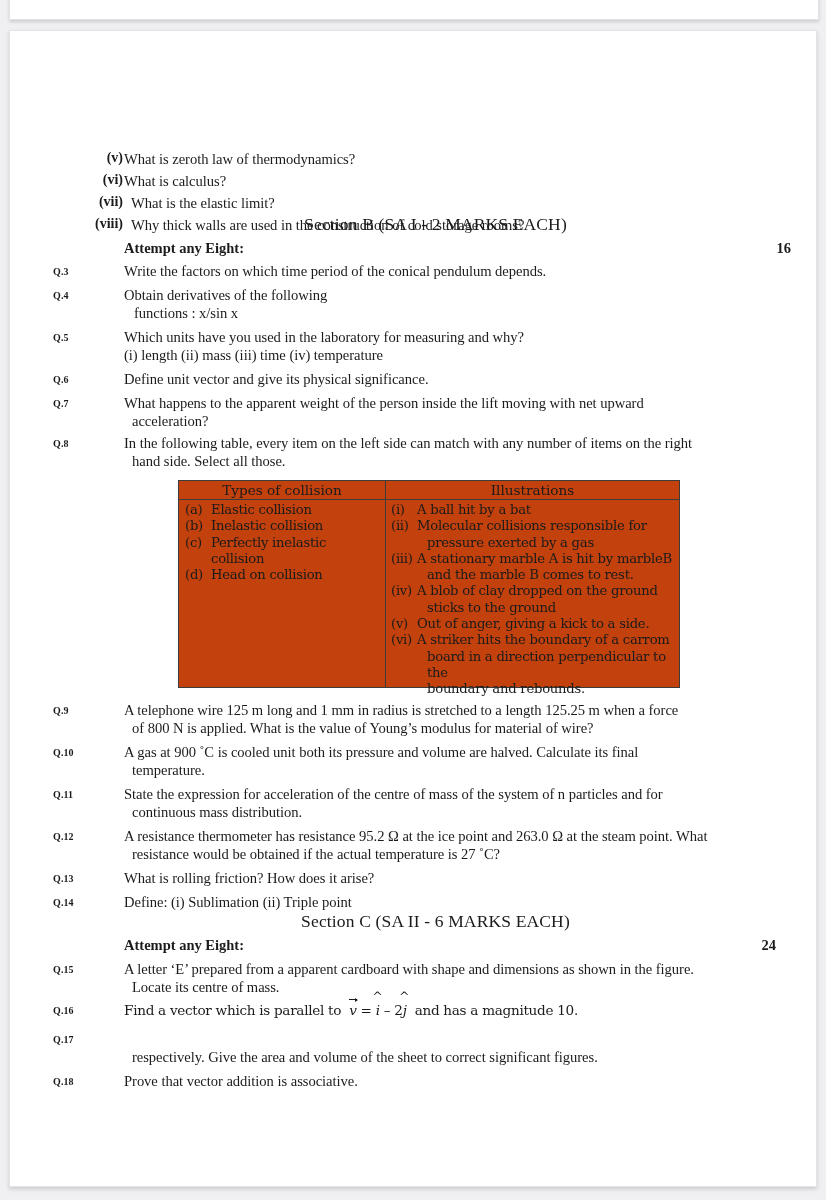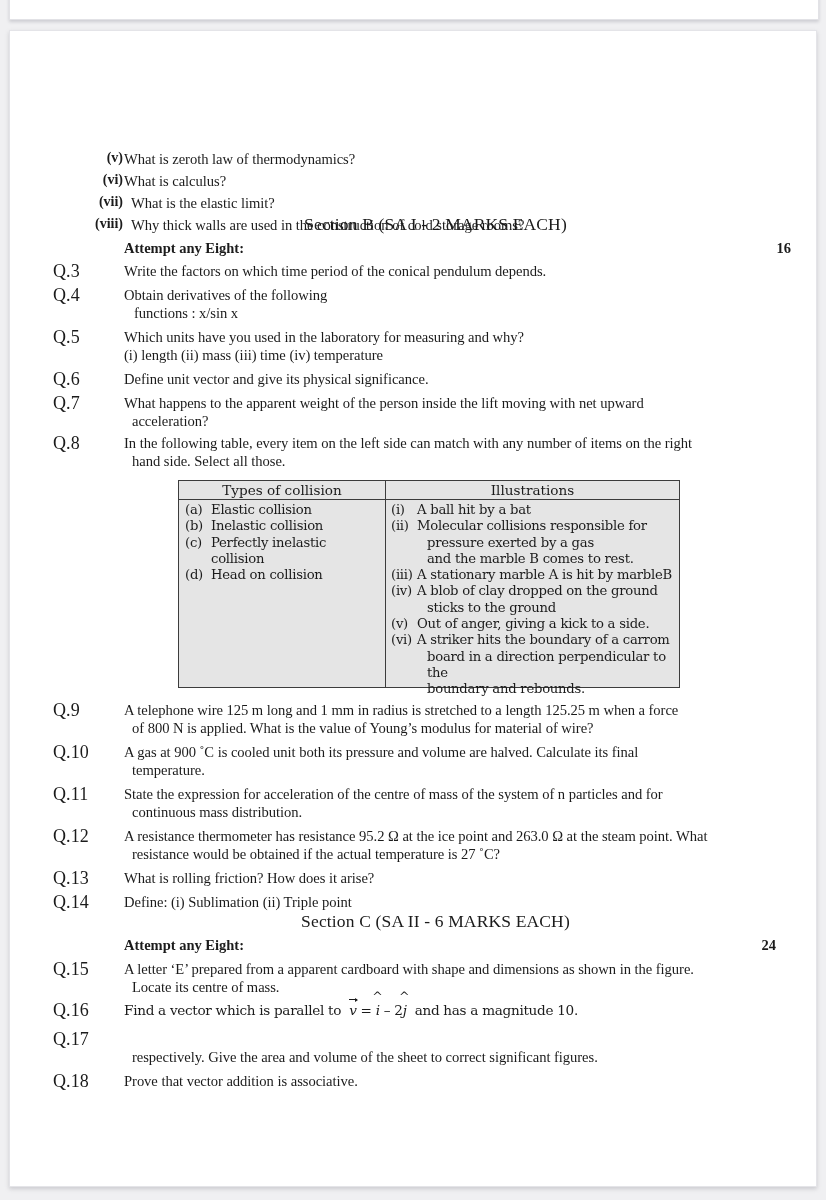--- a/index.html
+++ b/index.html
@@ -43,22 +43,22 @@
     border: 1px solid #e4e4e8;
     box-shadow: 0 2px 4px rgba(120,120,130,0.30);
     overflow: hidden;
   }
   .page-inner {
     position: absolute;
     inset: 0;
   }
   .lbl {
     position: absolute;
-    font-weight: normal;
-    font-size: 18px;
+    font-weight: bold;
+    font-size: 10px;
     line-height: 17px;
     letter-spacing: 0.1px;
   }
   .body-txt {
     position: absolute;
     font-size: 14.6px;
     line-height: 18.4px;
     letter-spacing: -0.05px;
   }
   .cont {
@@ -98,21 +98,21 @@
     font-weight: bold;
     font-size: 14.5px;
     text-align: right;
   }
 
   
   .mtable {
     position: absolute;
     border: 1.3px solid #3c3c3c;
     border-collapse: collapse;
-    background: #e5e5e5;
+    background: #c2410c;
   }
   .mtable .thead-cell {
     position: absolute;
     top: 0;
     height: 18px;
     border-bottom: 1.3px solid #3c3c3c;
     text-align: center;
     font-size: 13.6px;
     line-height: 18px;
     font-family: "DejaVu Serif", "Liberation Serif", serif;
@@ -268,25 +268,25 @@
     <div class="cellcol" style="left:212px; top:21px; width:284px;">
       <span class="it">
         <span class="mk">(i)</span>
         <span>A ball hit by a bat</span>
       </span>
       <span class="it">
         <span class="mk">(ii)</span>
         <span>Molecular collisions responsible for</span>
       </span>
       <span class="it sub">pressure exerted by a gas</span>
-      <span class="it sub">and the marble B comes to rest.</span>
       <span class="it">
         <span class="mk">(iii)</span>
         <span>A stationary marble A is hit by marbleB</span>
       </span>
+      <span class="it sub">and the marble B comes to rest.</span>
       <span class="it">
         <span class="mk">(iv)</span>
         <span>A blob of clay dropped on the ground</span>
       </span>
       <span class="it sub">sticks to the ground</span>
       <span class="it">
         <span class="mk">(v)</span>
         <span>Out of anger, giving a kick to a side.</span>
       </span>
       <span class="it">

